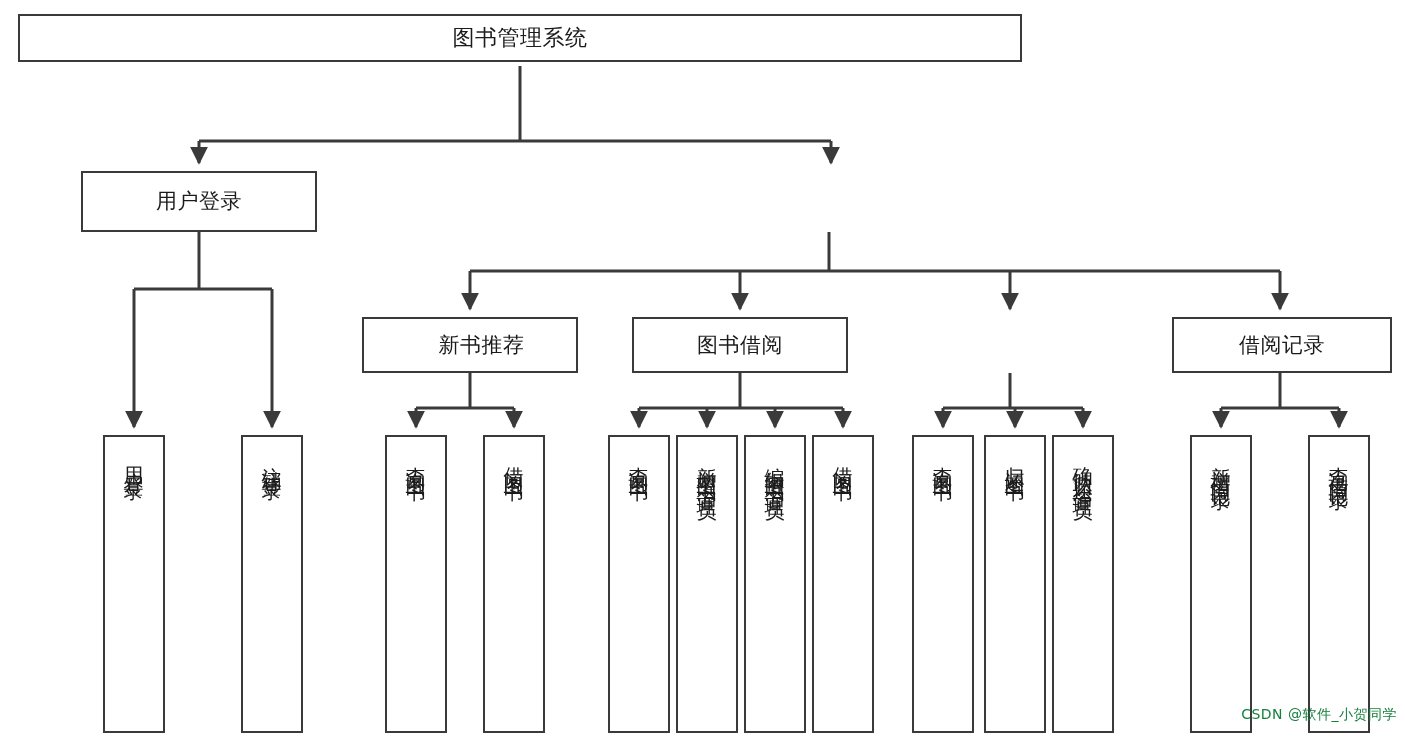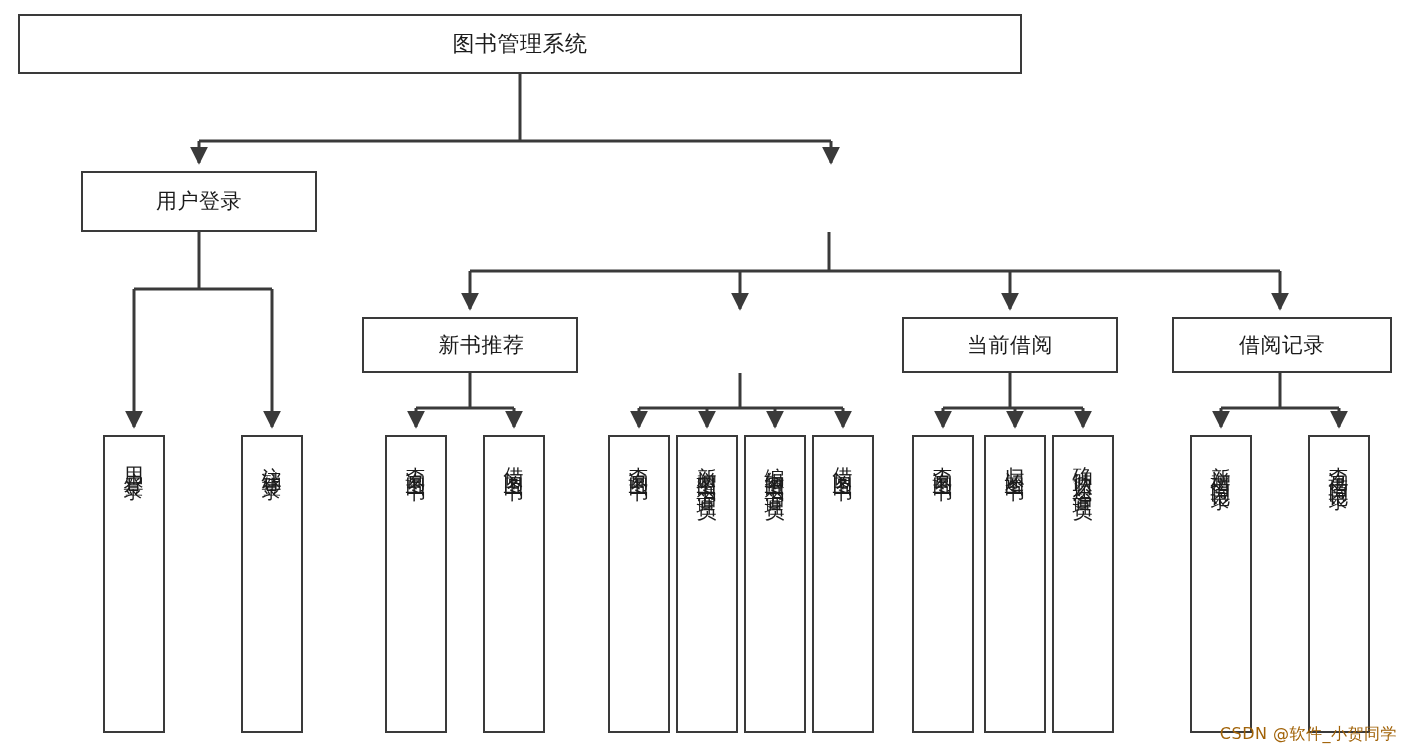--- a/index.html
+++ b/index.html
@@ -52,23 +52,23 @@
     writing-mode: vertical-rl;
     text-orientation: upright;
     letter-spacing: 5px;
     line-height: 1;
     white-space: nowrap;
     display: block;
   }
   .watermark {
     position: absolute;
     right: 8px;
-    bottom: 2px;
-    font-size: 16px;
-    color: #a16207;
+    bottom: 23px;
+    font-size: 14px;
+    color: #15803d;
     letter-spacing: 0.5px;
     z-index: 5;
     white-space: nowrap;
   }
 </style>
 </head>
 <body>
 
 <div id="canvas">
 
@@ -115,33 +115,33 @@
       <path d="M 1015 408 L 1015 427" marker-end="url(#arrow)"></path>
       <path d="M 1083 408 L 1083 427" marker-end="url(#arrow)"></path>
 
       <path d="M 1280 373 L 1280 408"></path>
       <path d="M 1221 408 L 1339 408"></path>
       <path d="M 1221 408 L 1221 427" marker-end="url(#arrow)"></path>
       <path d="M 1339 408 L 1339 427" marker-end="url(#arrow)"></path>
     </g>
   </svg>
 
-  <div class="node root" style="left:18px; top:14px; width:1004px; height:60px;">
+  <div class="node root" style="left:18px; top:14px; width:1004px; height:48px;">
     <span>图书管理系统</span>
   </div>
 
   <div class="node" style="left:81px; top:171px; width:236px; height:61px;">
     <span>用户登录</span>
   </div>
 
   <div class="node" style="left:362px; top:317px; width:216px; height:56px;padding-left:23px;">
     <span>新书推荐</span>
   </div>
-  <div class="node" style="left:902px; top:317px; width:216px; height:56px;">
-    <span>当前借阅</span>
+  <div class="node" style="left:632px; top:317px; width:216px; height:56px;">
+    <span>图书借阅</span>
   </div>
   <div class="node" style="left:1172px; top:317px; width:220px; height:56px;">
     <span>借阅记录</span>
   </div>
 
   <div class="node leaf" style="left:103px; top:435px; width:62px; height:298px;">
     <span class="vtext">用户登录</span>
   </div>
   <div class="node leaf" style="left:241px; top:435px; width:62px; height:298px;">
     <span class="vtext">注销登录</span>

